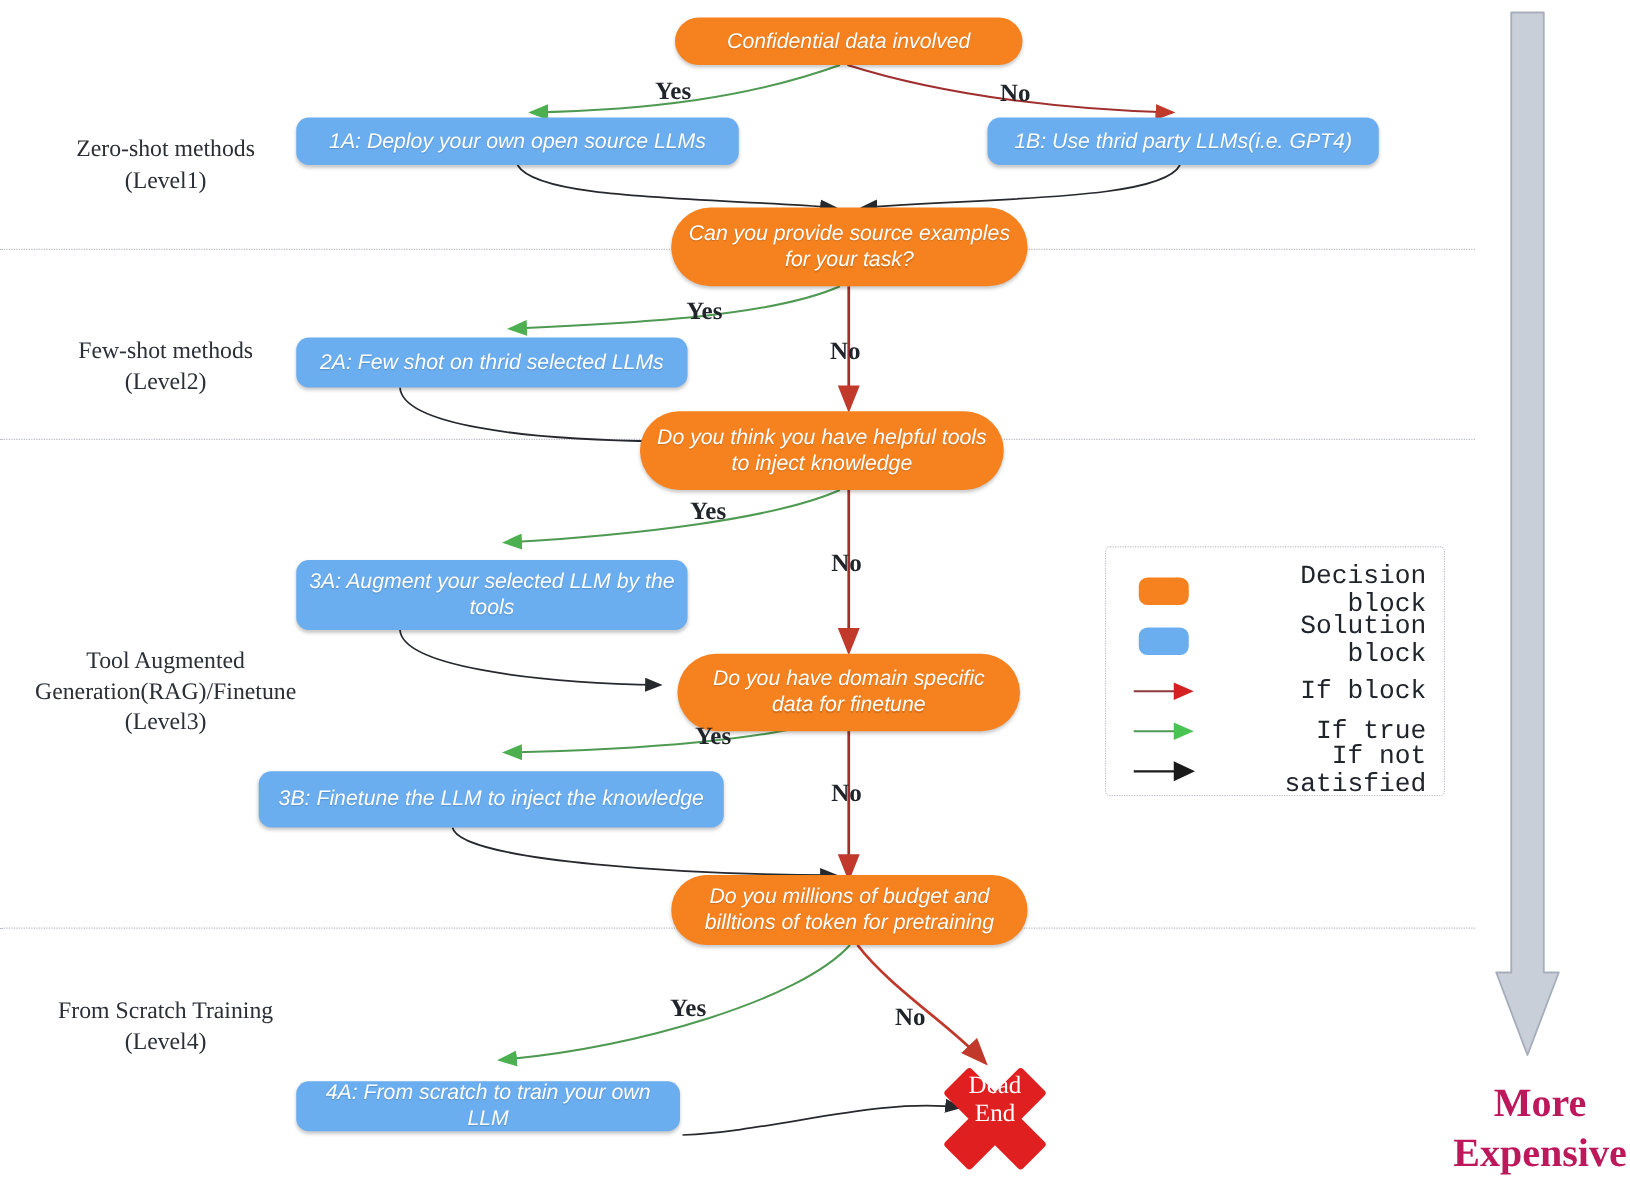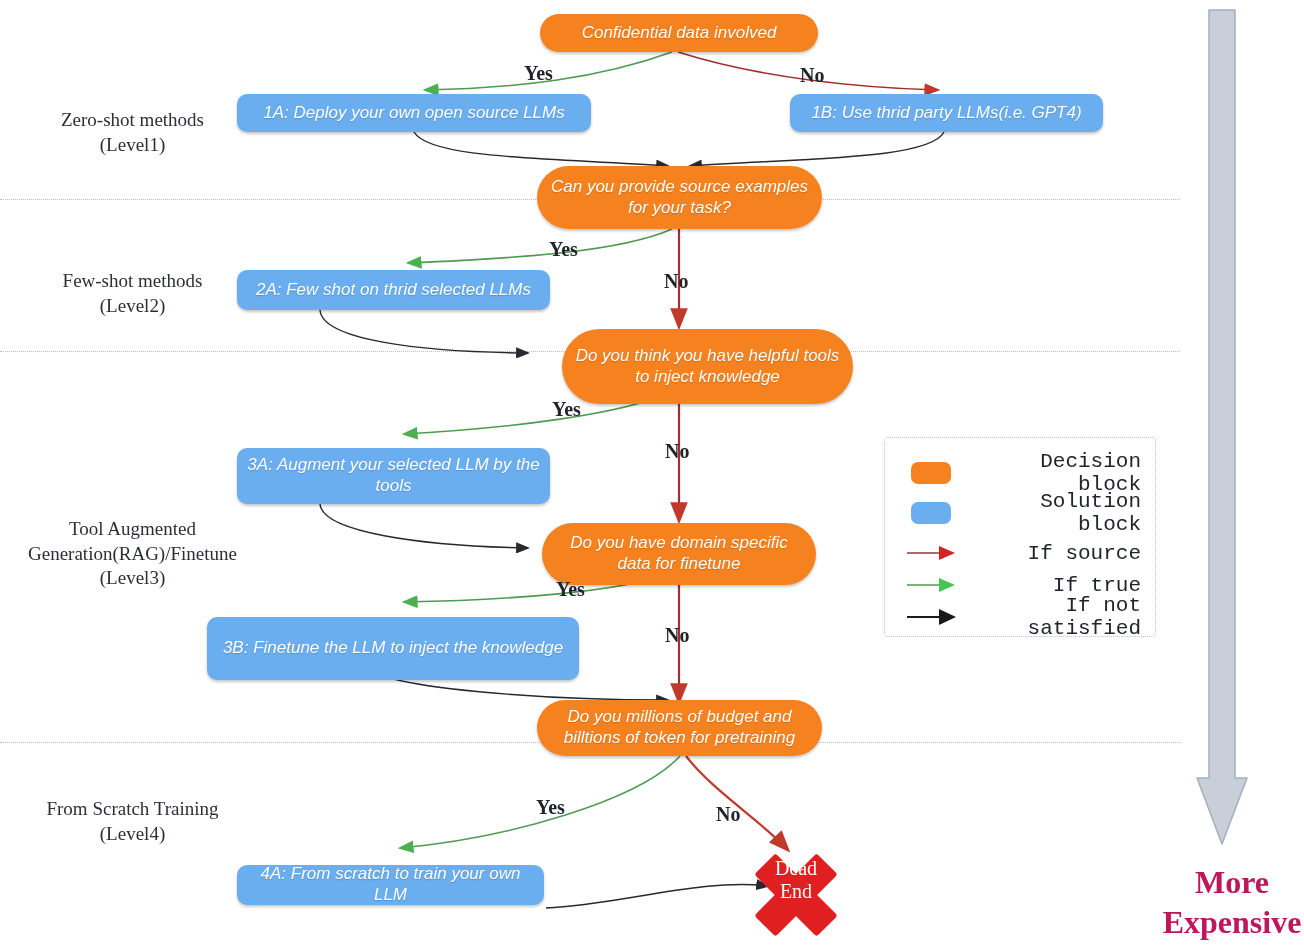--- a/index.html
+++ b/index.html
@@ -176,27 +176,27 @@
   <div class="node decision" style="left:540px;top:14px;width:278px;height:38px">Confidential data involved</div>
 
   <div class="node solution" style="left:237px;top:94px;width:354px;height:38px">1A: Deploy your own open source LLMs</div>
 
   <div class="node solution" style="left:790px;top:94px;width:313px;height:38px">1B: Use thrid party LLMs(i.e. GPT4)</div>
 
   <div class="node decision" style="left:537px;top:166px;width:285px;height:63px">Can you provide source examples for your task?</div>
 
   <div class="node solution" style="left:237px;top:270px;width:313px;height:40px">2A: Few shot on thrid selected LLMs</div>
 
-  <div class="node decision" style="left:562px;top:329px;width:291px;height:75px">Do you think you have helpful tools to inject knowledge</div>
+  <div class="node decision" style="left:512px;top:329px;width:291px;height:63px">Do you think you have helpful tools to inject knowledge</div>
 
   <div class="node solution" style="left:237px;top:448px;width:313px;height:56px">3A: Augment your selected LLM by the tools</div>
 
   <div class="node decision" style="left:542px;top:523px;width:274px;height:62px">Do you have domain specific data for finetune</div>
 
-  <div class="node solution" style="left:207px;top:617px;width:372px;height:63px">3B: Finetune the LLM to inject the knowledge</div>
+  <div class="node solution" style="left:207px;top:617px;width:372px;height:45px">3B: Finetune the LLM to inject the knowledge</div>
 
   <div class="node decision" style="left:537px;top:700px;width:285px;height:56px">Do you millions of budget and billtions of token for pretraining</div>
 
   <div class="node solution" style="left:237px;top:865px;width:307px;height:40px">4A: From scratch to train your own LLM</div>
 
   <svg id="deadend" viewBox="0 0 104 100">
     <g transform="translate(52,50)">
       <g transform="rotate(45)">
         <rect x="-44" y="-15" width="88" height="30" rx="3" fill="#e02020"></rect>
         <rect x="-15" y="-44" width="30" height="88" rx="3" fill="#e02020"></rect>
@@ -215,21 +215,21 @@
     <div class="legend-row" style="top:60px">
       <span class="legend-swatch" style="background:#6aaef0;top:4px"></span>
       <span class="legend-text">Solution block</span>
     </div>
 
     <div class="legend-row" style="top:100px">
       <svg class="legend-arrow" viewBox="0 0 54 18">
         <line x1="2" y1="9" x2="36" y2="9" stroke="#8c3a3a" stroke-width="1.6"></line>
         <path d="M34,2 L50,9 L34,16 z" fill="#d42121"></path>
       </svg>
-      <span class="legend-text">If source</span>
+      <span class="legend-text">If block</span>
     </div>
 
     <div class="legend-row" style="top:132px">
       <svg class="legend-arrow" viewBox="0 0 54 18">
         <line x1="2" y1="9" x2="36" y2="9" stroke="#4f9a52" stroke-width="1.6"></line>
         <path d="M34,2 L50,9 L34,16 z" fill="#49c452"></path>
       </svg>
       <span class="legend-text">If true</span>
     </div>
 

